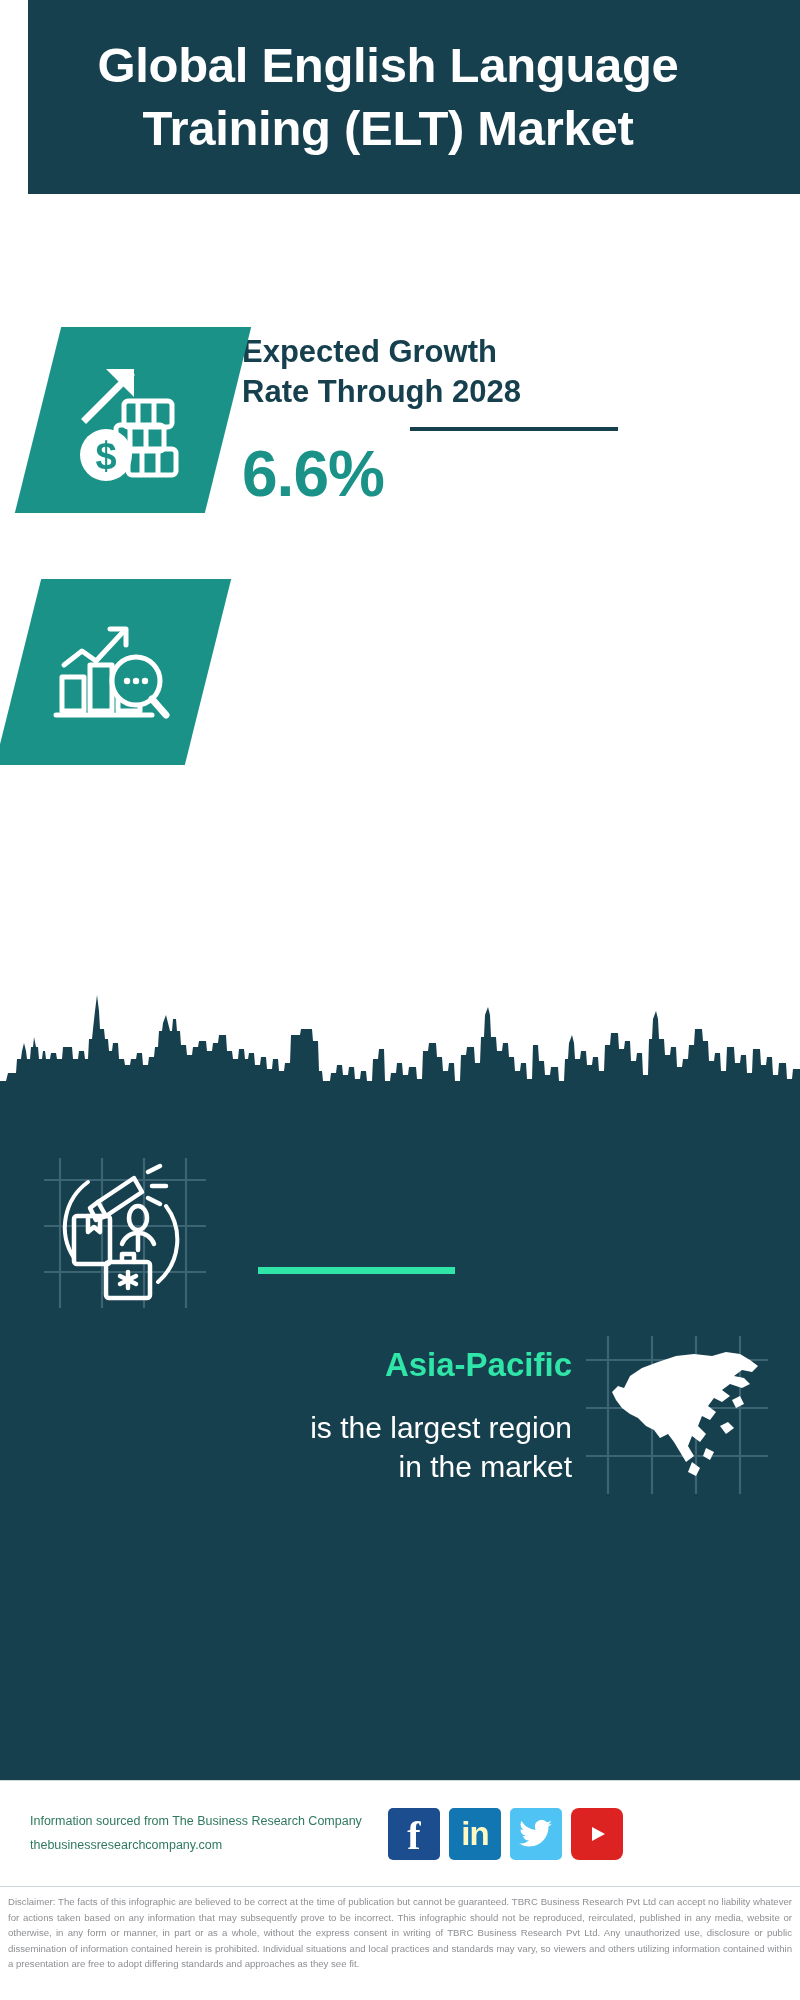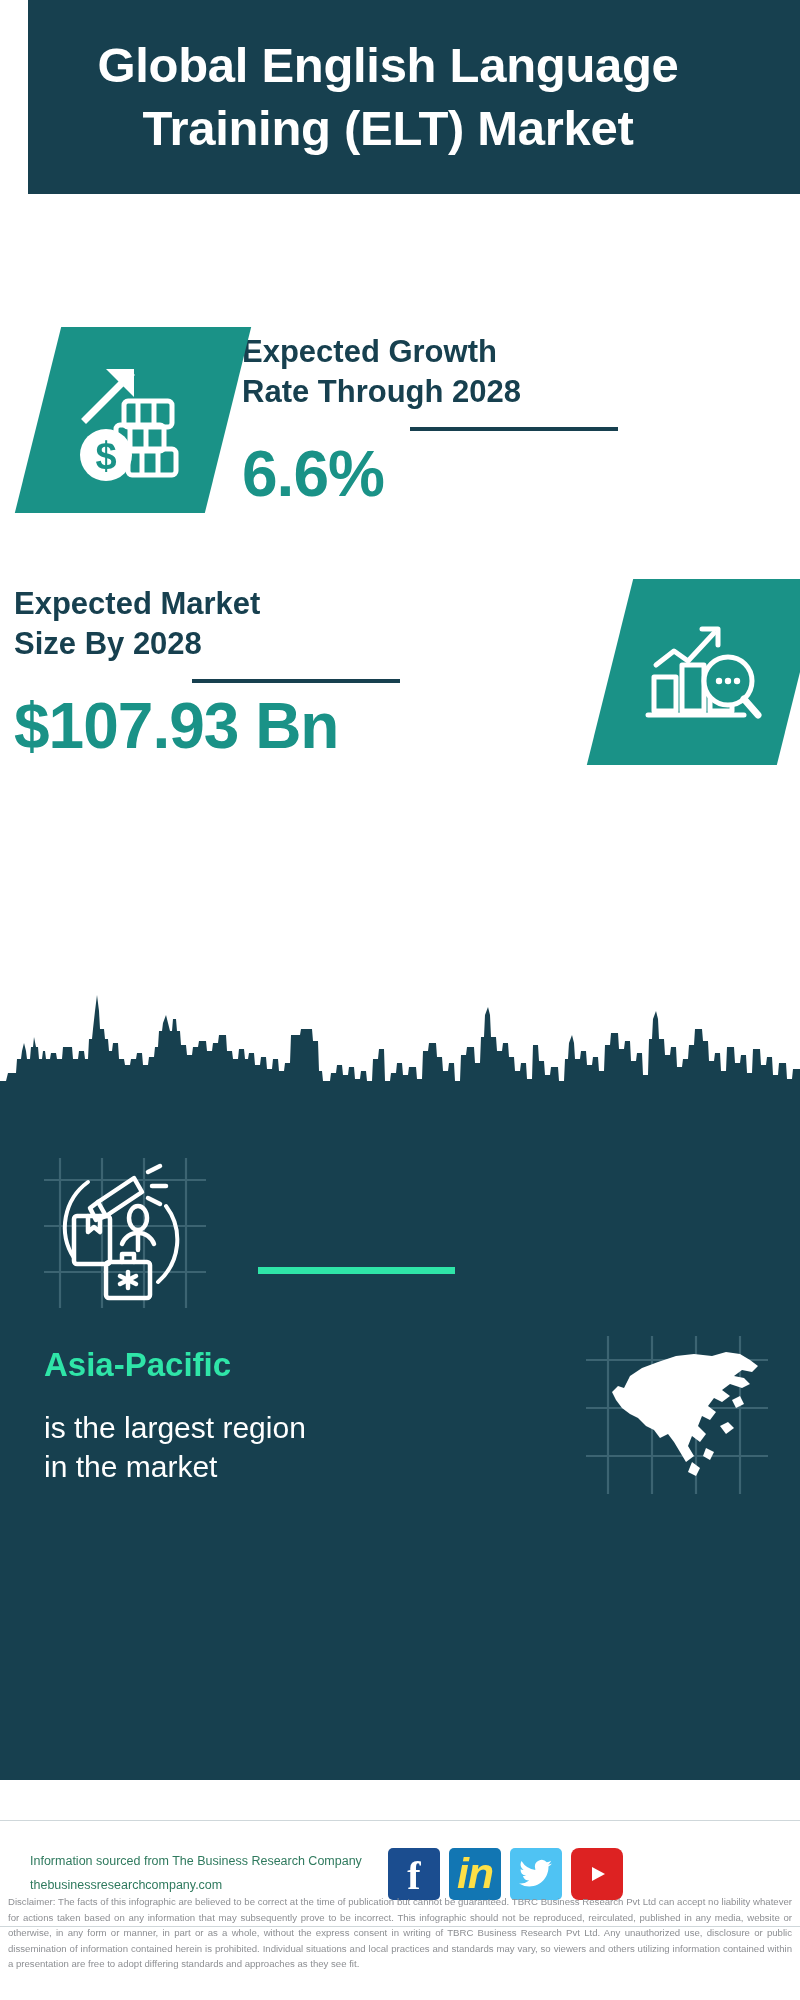--- a/index.html
+++ b/index.html
@@ -176,21 +176,21 @@
   .region-block {
     position: absolute;
     left: 0; top: 1330px;
     width: 800px;
     display: flex;
     align-items: center;
   }
   .region-text {
     flex: 1;
     padding-left: 44px;
-    text-align: left;
+    text-align: right;
   }
   .region-head {
     color: #2fe5a8;
     font-size: 33px;
     font-weight: bold;
     line-height: 1.25;
   }
   .region-body {
     color: #ffffff;
     font-size: 30px;
@@ -202,21 +202,21 @@
     width: 210px;
     height: 170px;
     margin-right: 18px;
     flex: none;
     position: relative;
   }
 
   
   .footer {
     position: absolute;
-    left: 0; top: 1820px;
+    left: 0; top: 1780px;
     width: 800px;
     height: 105px;
     background: #ffffff;
     border-top: 1px solid #cfd7da;
     border-bottom: 1px solid #cfd7da;
     display: flex;
     align-items: center;
   }
   .footer-text {
     margin-left: 30px;
@@ -245,26 +245,25 @@
   .sq-yt { background: #dd2222; border-radius: 8px; }
   .glyph-fb {
     color: #ffffff;
     font-size: 40px;
     font-weight: bold;
     font-family: "Liberation Serif", serif;
     line-height: 1;
     margin-top: 4px;
   }
   .glyph-li {
-    color: #fde047;
-    font-size: 43px;
+    color: #fef9c3;
+    font-size: 33px;
     font-weight: bold;
     line-height: 1;
     letter-spacing: -1px;
-    font-style: italic;
   }
 
   .disclaimer {
     position: absolute;
     left: 0; top: 1890px;
     width: 800px;
     padding: 4px 8px 0 8px;
     box-sizing: border-box;
     color: #8d8f93;
     font-size: 9.6px;
@@ -309,26 +308,20 @@
       </div>
       <div class="stat-text">
         <div class="stat-label">Expected Growth
 Rate Through 2028</div>
         <div class="rule"></div>
         <div class="stat-value">6.6%</div>
       </div>
     </div>
 
     <div class="stat-row stat-row-2">
-      <div class="stat-text">
-        <div class="stat-label">Expected Market
-Size By 2028</div>
-        <div class="rule"></div>
-        <div class="stat-value">$107.93 Bn</div>
-      </div>
       <div class="para para-2">
         <div class="para-inner">
           <svg width="130" height="130" viewBox="0 0 130 130">
             <g stroke="#ffffff" stroke-width="5" fill="none" stroke-linecap="round" stroke-linejoin="round">
               <polyline points="16,58 34,44 48,54 74,26"></polyline>
               <polyline points="62,22 78,22 78,38"></polyline>
               <rect x="14" y="70" width="22" height="34"></rect>
               <rect x="42" y="58" width="22" height="46"></rect>
               <rect x="70" y="80" width="22" height="24"></rect>
               <line x1="8" y1="108" x2="104" y2="108"></line>

